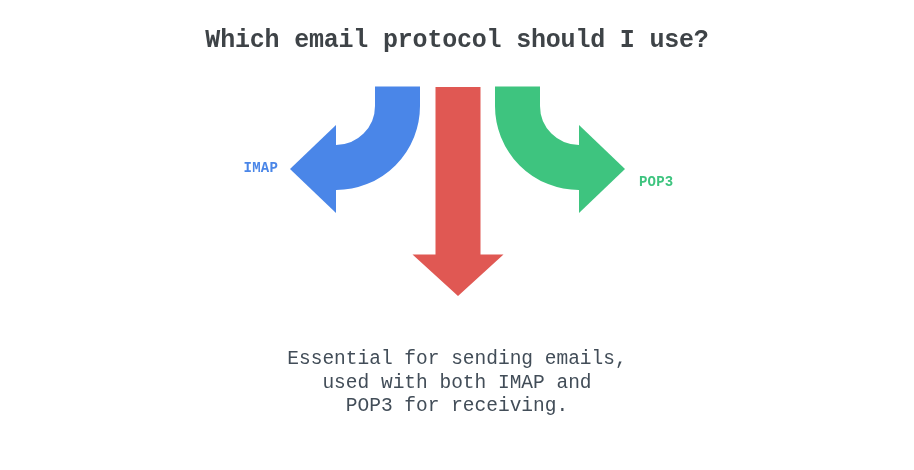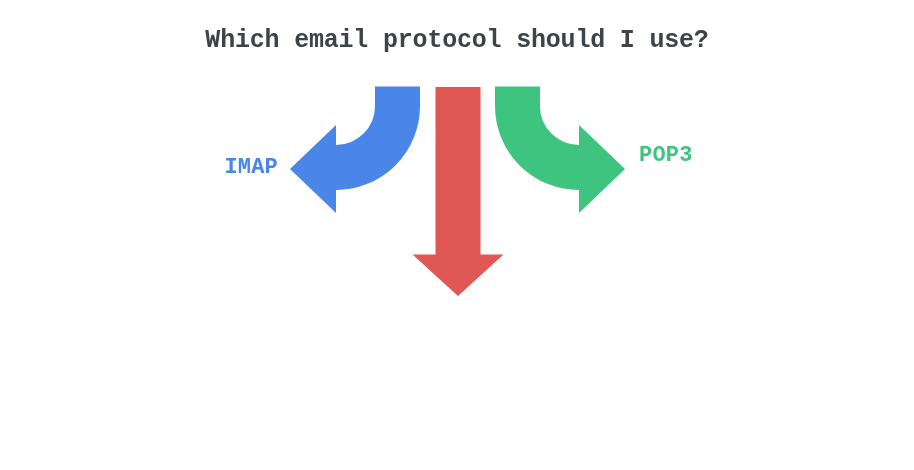--- a/index.html
+++ b/index.html
@@ -33,27 +33,27 @@
     top: 0;
     left: 0;
   }
   .band-imap { stroke: var(--imap); fill: none; stroke-width: 45; }
   .head-imap { fill: var(--imap); }
   .band-pop3 { stroke: var(--pop3); fill: none; stroke-width: 45; }
   .head-pop3 { fill: var(--pop3); }
   .shape-smtp { fill: var(--smtp); }
   .branch-label {
     position: absolute;
-    font-size: 22px;
+    font-size: 14px;
     line-height: 24px;
     font-weight: bold;
     letter-spacing: 0.2px;
   }
   .label-imap { top: 156px; right: 636px; text-align: right; color: var(--imap); }
-  .label-pop3 { top: 144px; left: 639px; text-align: center; color: var(--pop3); }
+  .label-pop3 { top: 170px; left: 639px; text-align: center; color: var(--pop3); }
   .label-smtp { top: 315px; left: 0; width: 914px; text-align: center; color: var(--smtp); }
   .branch-desc {
     position: absolute;
     font-size: 19.5px;
     line-height: 23.5px;
     color: var(--body-text, #424d58);
     white-space: pre-line;
   }
   .desc-imap { top: 194px; right: 624px; text-align: right; }
   .desc-pop3 { top: 194px; left: 639px; text-align: left; }
@@ -77,14 +77,17 @@
     <g>
       <path class="band-pop3" d="M517.5,86.5 L517.5,106 A61.5,61.5 0 0 0 579,167.5"></path>
       <polygon class="head-pop3" points="579,125 579,213 625,169"></polygon>
     </g>
   </svg>
 
   <div class="branch-label label-imap">IMAP</div>
 
   <div class="branch-label label-pop3">POP3</div>
 
+  <div class="branch-desc desc-smtp">Essential for sending emails,
+used with both IMAP and
+POP3 for receiving.</div>
 
 </div>
 
 </body></html>

